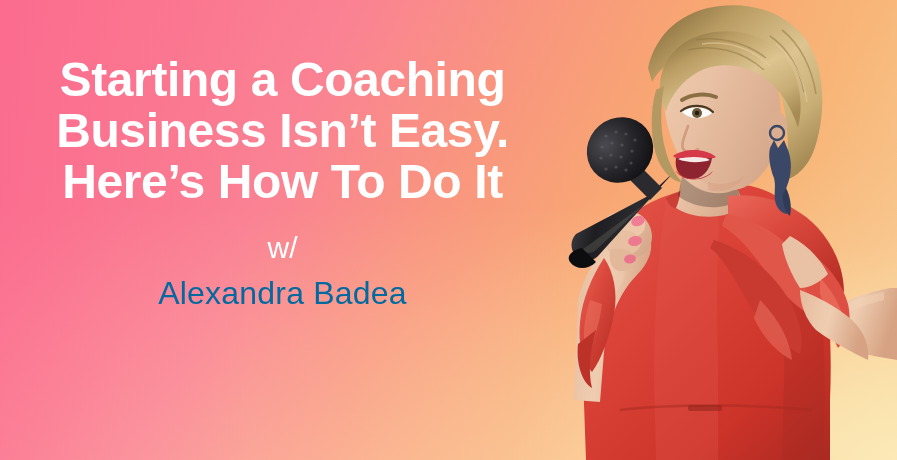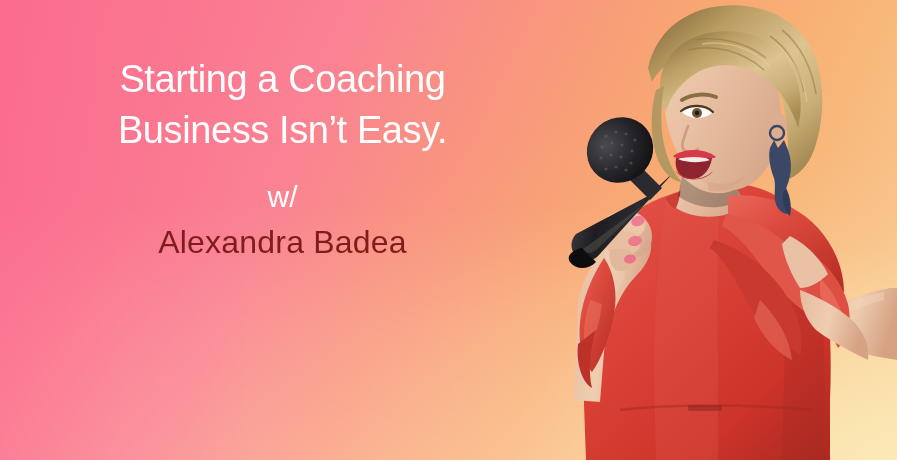--- a/index.html
+++ b/index.html
@@ -67,43 +67,43 @@
     flex-direction: column;
     align-items: center;
     justify-content: flex-start;
     padding-top: 54px;
     box-sizing: border-box;
     pointer-events: none;
   }
   .headline {
     margin: 0;
     color: #ffffff;
-    font-size: 38px;
-    font-weight: 400;
+    font-size: 48px;
+    font-weight: 700;
     line-height: 51px;
     letter-spacing: -0.4px;
     text-align: center;
     width: 510px;
   }
   .headline .hl-line { display: block; white-space: nowrap; }
 
   .sub-with {
     margin: 0;
     padding-top: 22px;
     color: #ffffff;
     font-size: 30px;
     font-weight: 400;
     line-height: 38px;
     letter-spacing: 0px;
     text-align: center;
   }
   .sub-name {
     margin: 0;
     padding-top: 6px;
-    color: #7f1d1d;
+    color: #0369a1;
     font-size: 32px;
     font-weight: 400;
     line-height: 40px;
     letter-spacing: 0.2px;
     text-align: center;
   }
 
   
   .photo {
     position: absolute;
@@ -345,20 +345,21 @@
       </g>
 
     </svg>
   </div>
 
   <div class="text-block">
 
     <h1 class="headline">
       <span class="hl-line">Starting a Coaching</span>
       <span class="hl-line">Business Isn’t Easy.</span>
+      <span class="hl-line">Here’s How To Do It</span>
     </h1>
 
     <p class="sub-with">w/</p>
 
     <p class="sub-name">Alexandra Badea</p>
 
   </div>
 
 </div>
 

